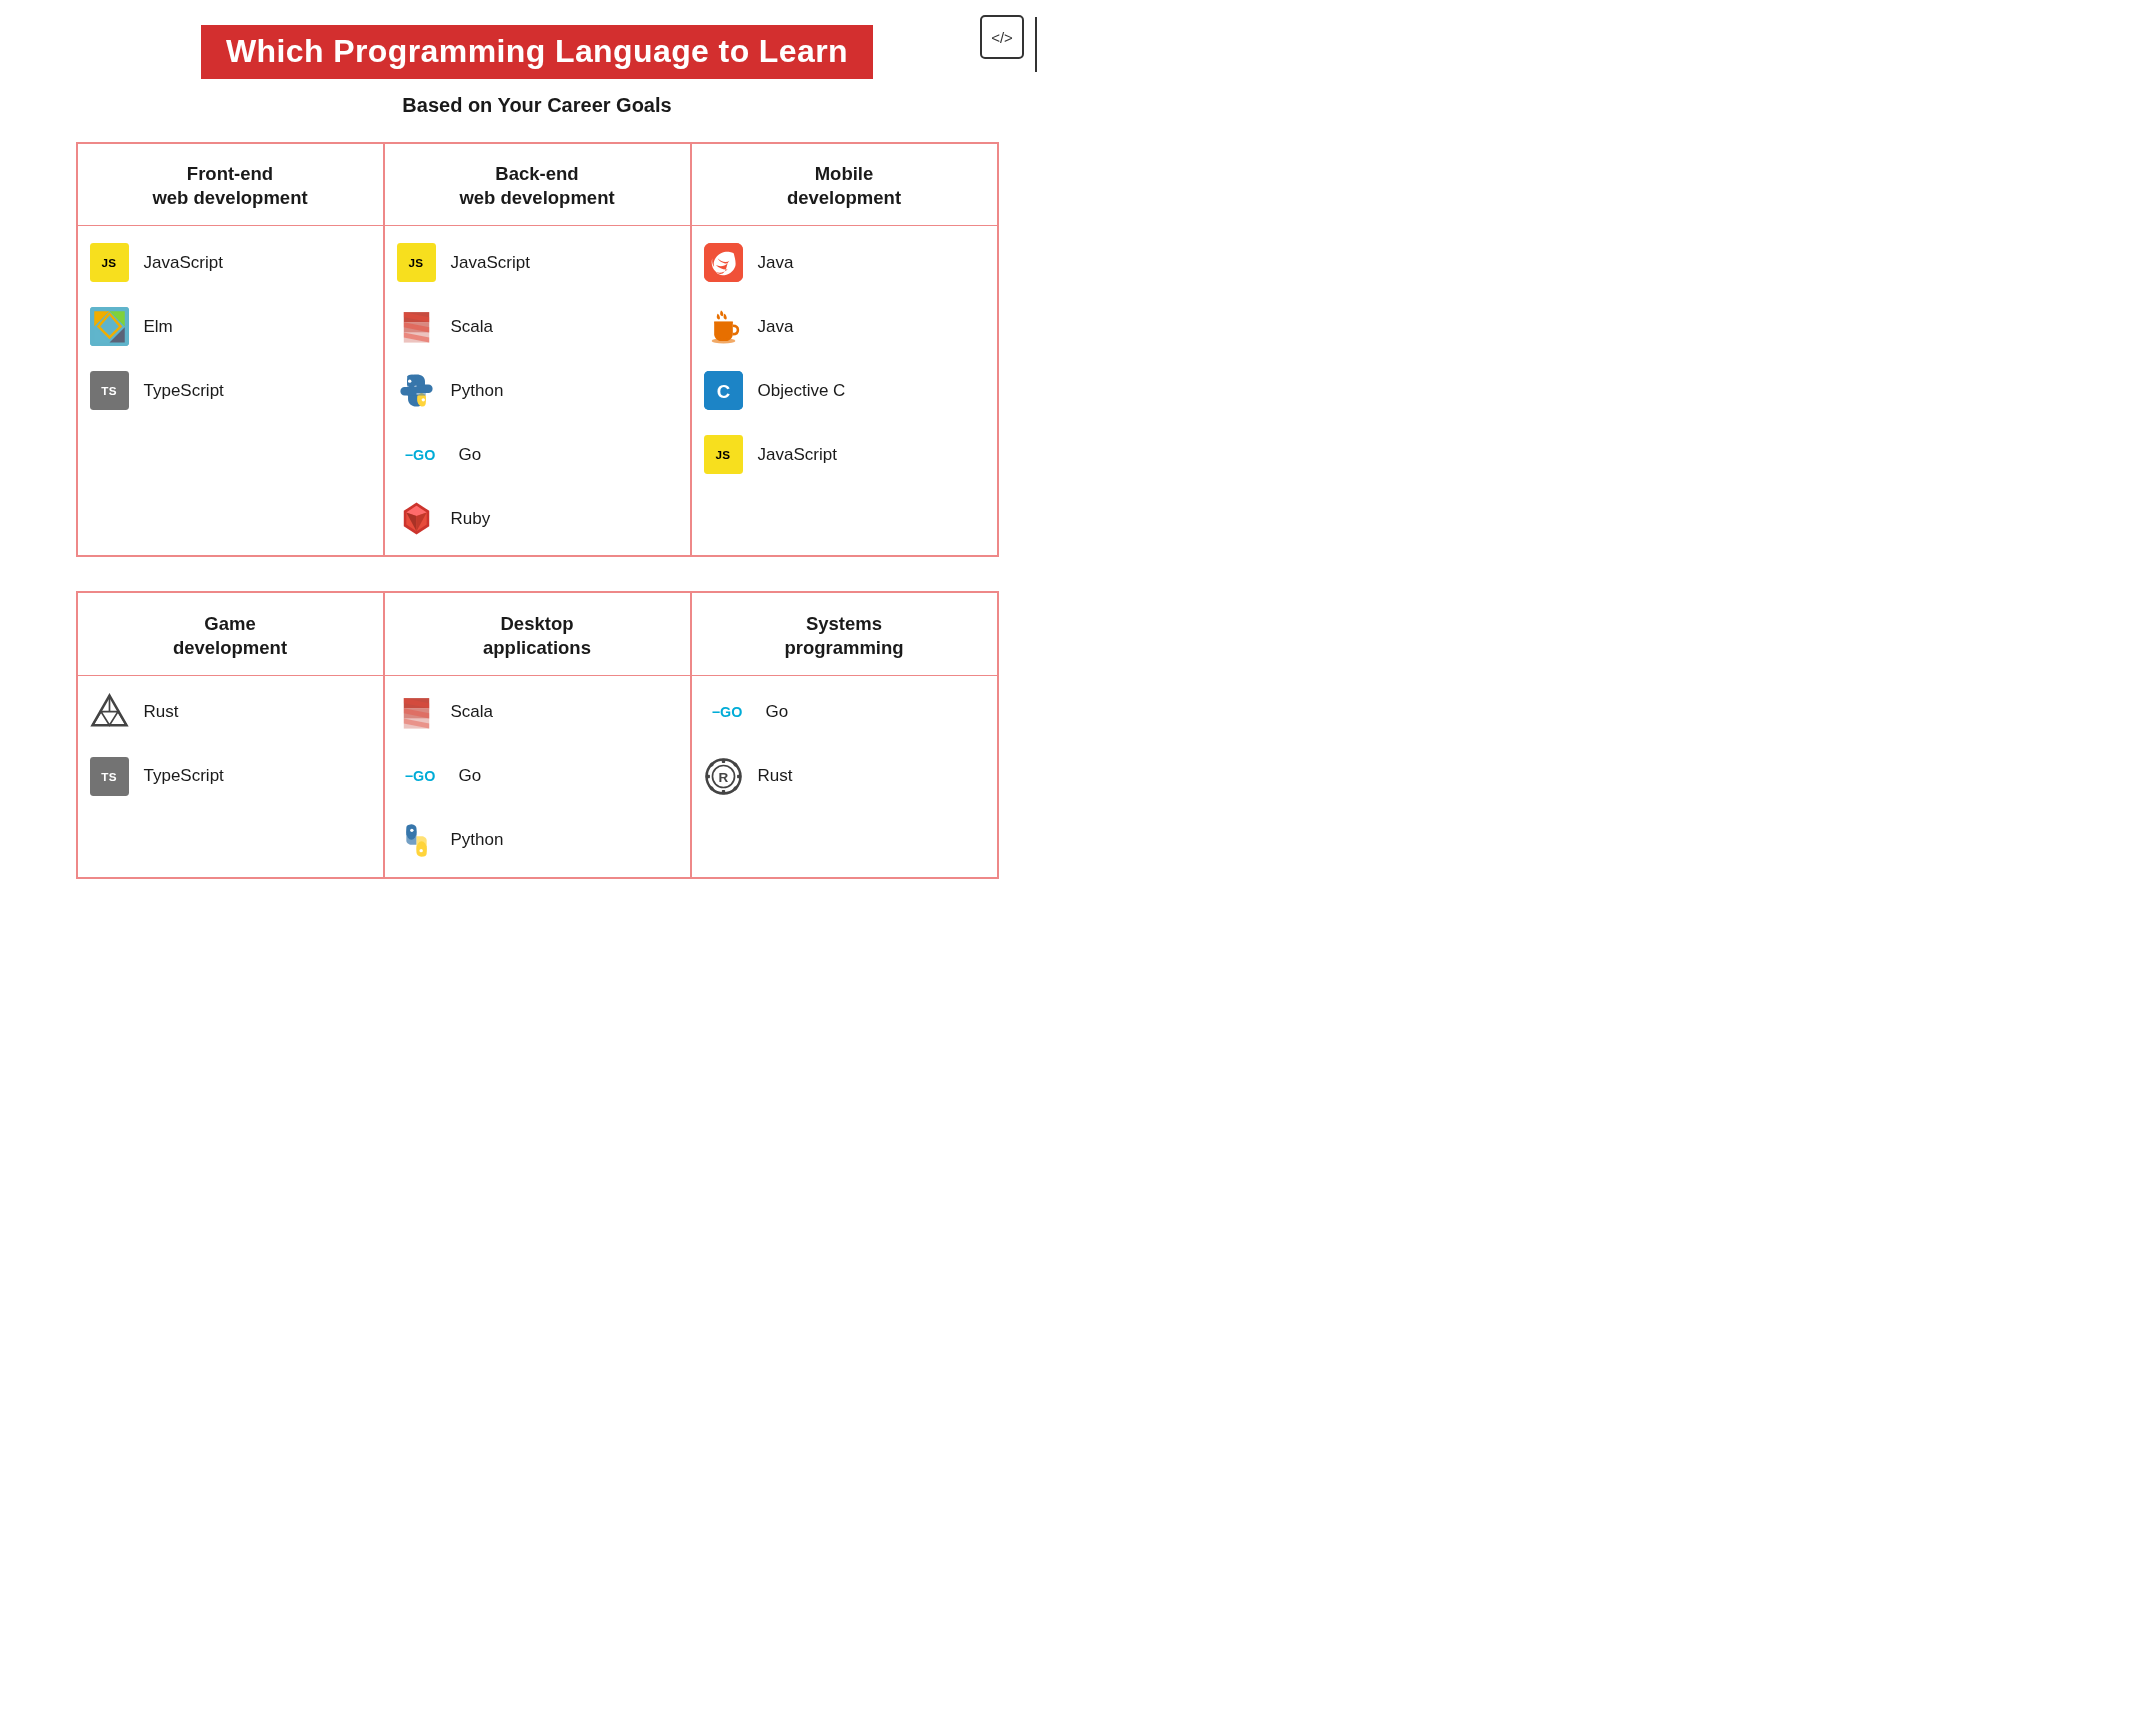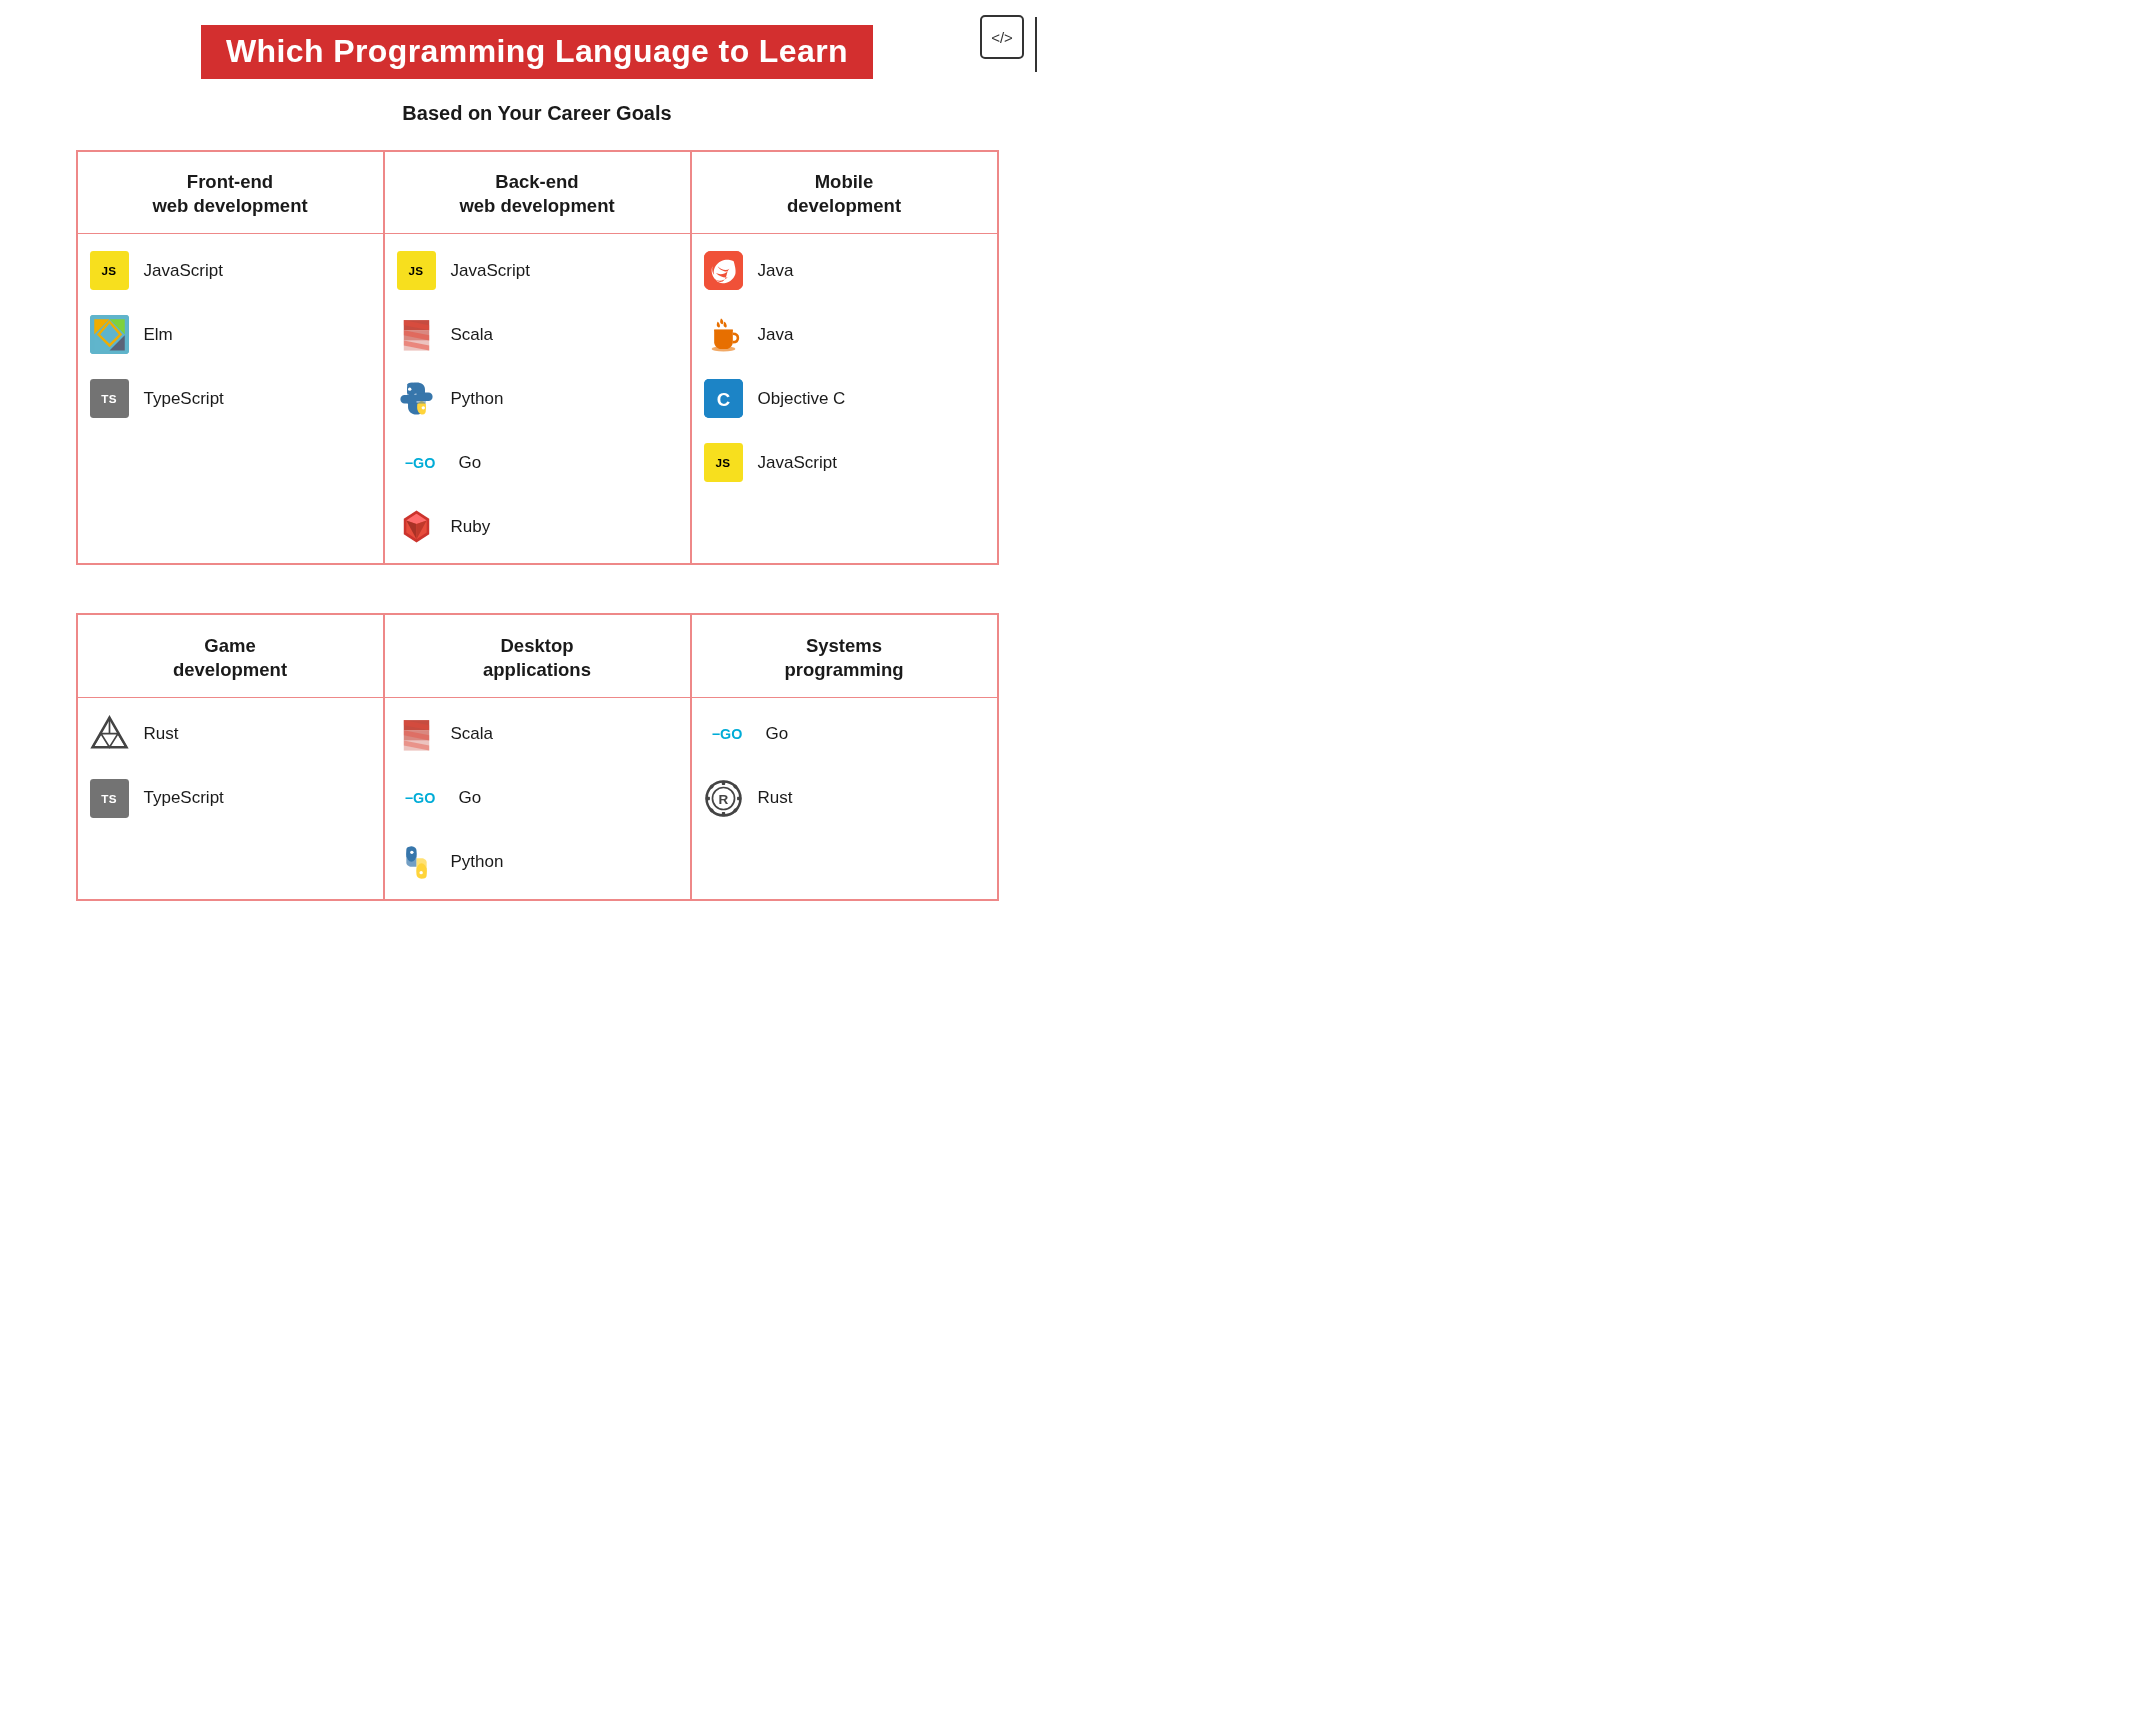--- a/index.html
+++ b/index.html
@@ -46,42 +46,42 @@
 
     
     .header {
       text-align: center;
       margin-bottom: 25px;
     }
     .title-red-bg {
       background: #d32f2f;
       display: inline-block;
       padding: 8.4px 25px;
-      margin-bottom: 23px;
+      margin-bottom: 15px;
     }
     .title-red-bg h1 {
       color: #fff;
       font-size: 32px;
       font-weight: 900;
       letter-spacing: 0.4px;
     }
     .subtitle {
       font-size: 20px;
       font-weight: 900;
       color: #1a1a1a;
     }
 
     
     .grid-section {
       display: grid;
       grid-template-columns: repeat(3, 1fr);
       gap: 0;
       width: 100%;
       max-width: 923px;
-      margin-bottom: 48px;
+      margin-bottom: 34px;
       border: 1.7px solid #e88;
     }
 
     .grid-section.second {
       border: 1.7px solid #e88;
     }
 
     .column {
       border: 0.8px solid #e88;
       display: flex;

